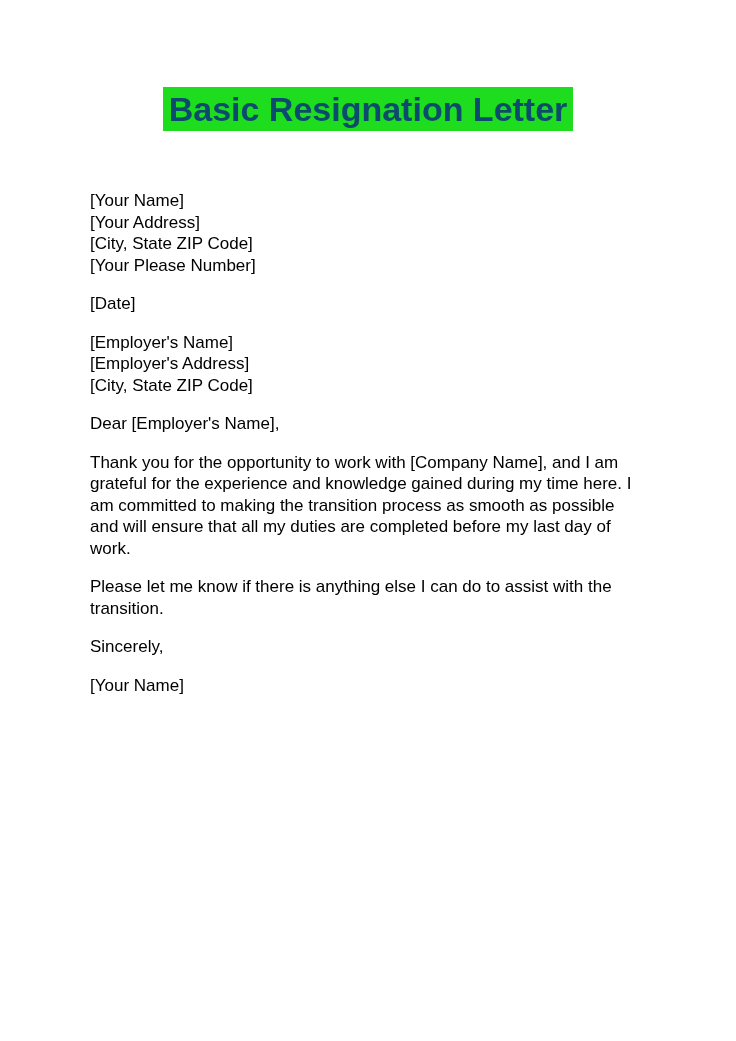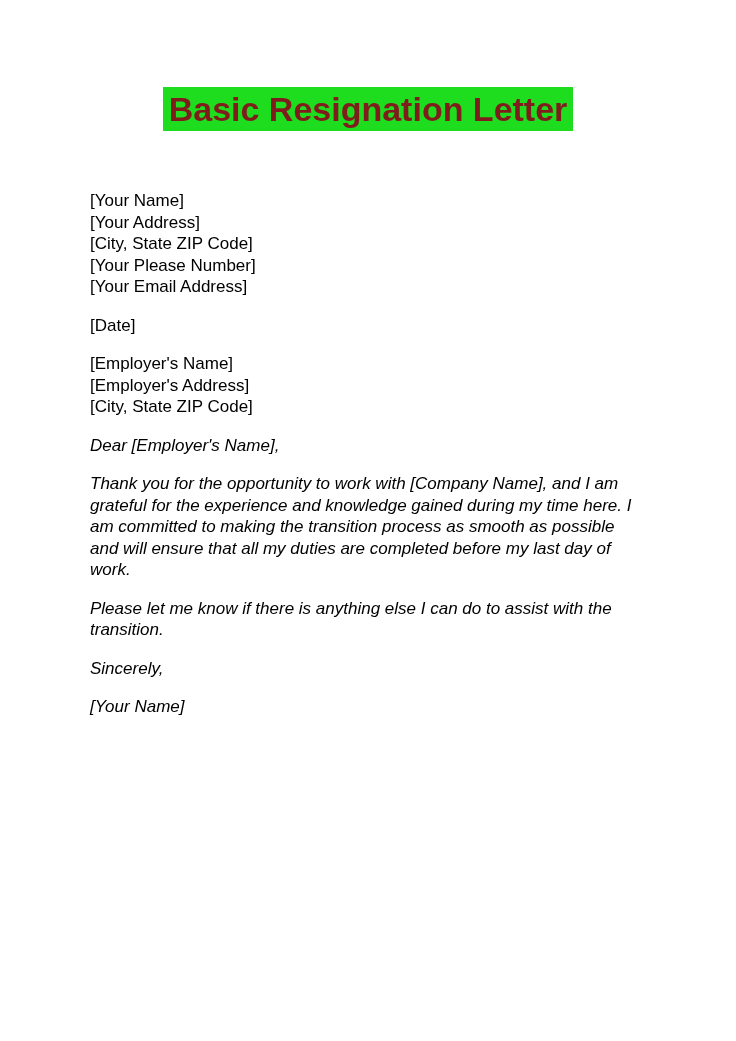--- a/index.html
+++ b/index.html
@@ -19,21 +19,21 @@
   .title-wrap {
     position: absolute;
     top: 87px;
     left: 0;
     width: 736px;
     text-align: center;
   }
   .title-highlight {
     display: inline-block;
     background: #1edc1e;
-    color: #7f1d1d;
+    color: #0c4a6e;
     font-weight: bold;
     font-size: 34px;
     line-height: 44px;
     padding: 0 6px;
     letter-spacing: 0px;
   }
   .letter {
     position: absolute;
     top: 190px;
     left: 90px;
@@ -43,40 +43,38 @@
     color: #000000;
   }
   .block {
     margin: 0 0 17px 0;
   }
   .line {
     white-space: nowrap;
   }
   .para {
     margin: 0 0 17px 0;
-    font-style: italic;
   }
 </style>
 </head>
 <body>
 
 <div class="page">
 
   <div class="title-wrap">
     <span class="title-highlight">Basic Resignation Letter</span>
   </div>
 
   <div class="letter">
 
     <div class="block">
       <div class="line">[Your Name]</div>
       <div class="line">[Your Address]</div>
       <div class="line">[City, State ZIP Code]</div>
       <div class="line">[Your Please Number]</div>
-      <div class="line">[Your Email Address]</div>
     </div>
 
     <div class="block">
       <div class="line">[Date]</div>
     </div>
 
     <div class="block">
       <div class="line">[Employer's Name]</div>
       <div class="line">[Employer's Address]</div>
       <div class="line">[City, State ZIP Code]</div>

